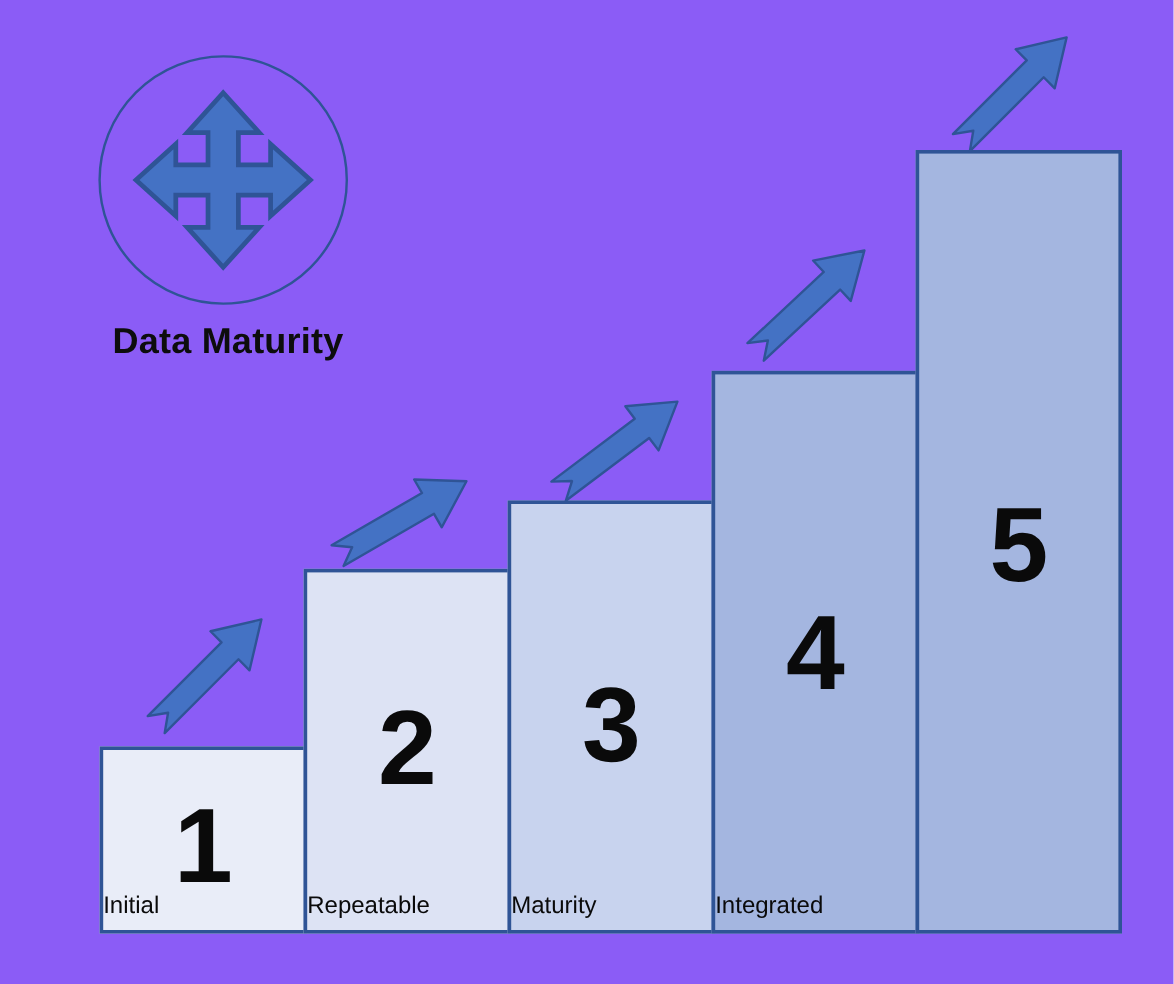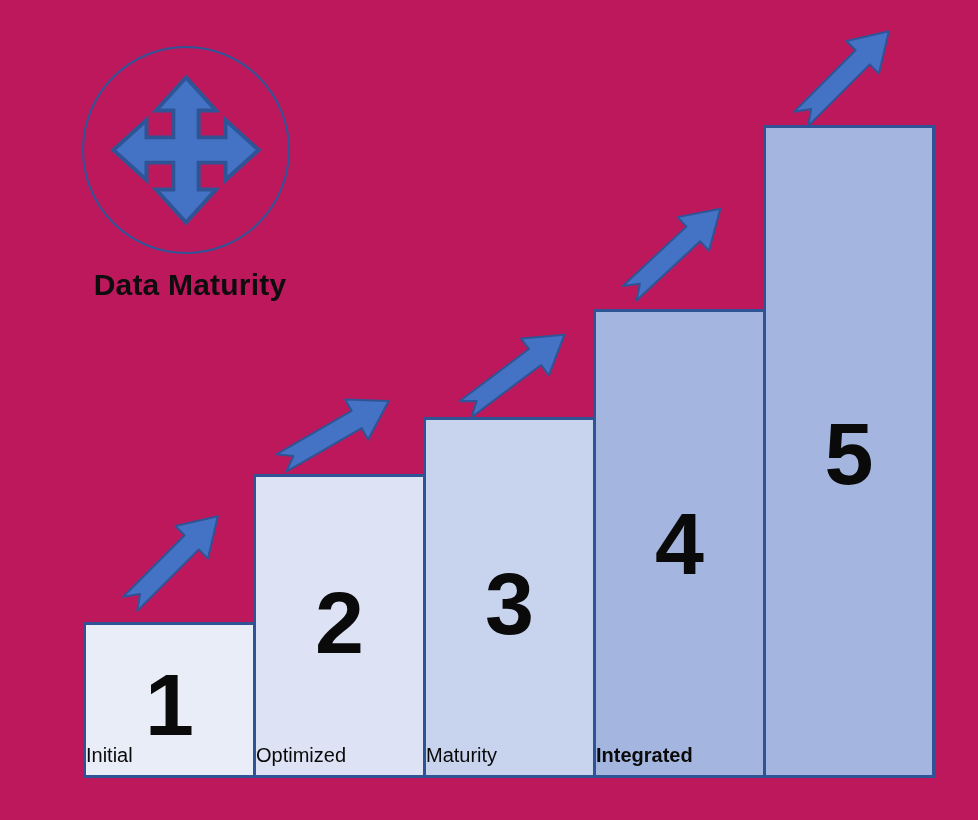--- a/index.html
+++ b/index.html
@@ -1,19 +1,19 @@
 <!DOCTYPE html>
 <html><head>
 <meta charset="utf-8">
 <style>
   html,body{margin:0;padding:0;background:#ffffff;}
   #canvas{
     position:relative;
     width:978px;height:820px;
-    background:#be185d;
+    background:#8b5cf6;
     font-family:"Liberation Sans", sans-serif;
     overflow:hidden;
   }
 
   
   .badge-circle{
     position:absolute;left:82px;top:46px;
     width:208px;height:208px;
     border:2.5px solid #2F5496;
     border-radius:50%;
@@ -49,21 +49,21 @@
   .bar2 .bar-number{top:102px;}
   .bar3 .bar-number{top:140px;}
   .bar4 .bar-number{top:188px;}
   .bar5 .bar-number{top:282px;}
 
   .bar-label{
     position:absolute;left:0;bottom:8px;width:100%;
     text-align:left;
     font-size:20px;color:#0A0A0A;font-weight:normal;
   }
-  .bar4 .bar-label,.bar5 .bar-label{font-weight:bold;}
+  .bar4 .bar-label,.bar5 .bar-label{font-weight:normal;}
 
   
   .growth-arrow{
     position:absolute;width:130px;height:52px;
   }
   .growth-arrow svg{width:130px;height:52px;display:block;}
   .ga1{left:109px;top:534px;transform:rotate(-45deg);}
   .ga2{left:270px;top:406px;transform:rotate(-30deg);}
   .ga3{left:450px;top:346px;transform:rotate(-37deg);}
   .ga4{left:610px;top:225px;transform:rotate(-43deg);}
@@ -80,21 +80,21 @@
     </svg>
   </div>
   <div class="diagram-title">Data Maturity</div>
 
   <div class="bar bar1" style="background-color: rgb(233, 237, 248);">
     <div class="bar-number">1</div>
     <div class="bar-label">Initial</div>
   </div>
   <div class="bar bar2" style="background-color: rgb(221, 227, 244);">
     <div class="bar-number">2</div>
-    <div class="bar-label">Optimized</div>
+    <div class="bar-label">Repeatable</div>
   </div>
   <div class="bar bar3" style="background-color: rgb(200, 211, 238);">
     <div class="bar-number">3</div>
     <div class="bar-label">Maturity</div>
   </div>
   <div class="bar bar4" style="background-color: rgb(164, 182, 224);">
     <div class="bar-number">4</div>
     <div class="bar-label">Integrated</div>
   </div>
   <div class="bar bar5" style="background-color: rgb(164, 182, 224);">

